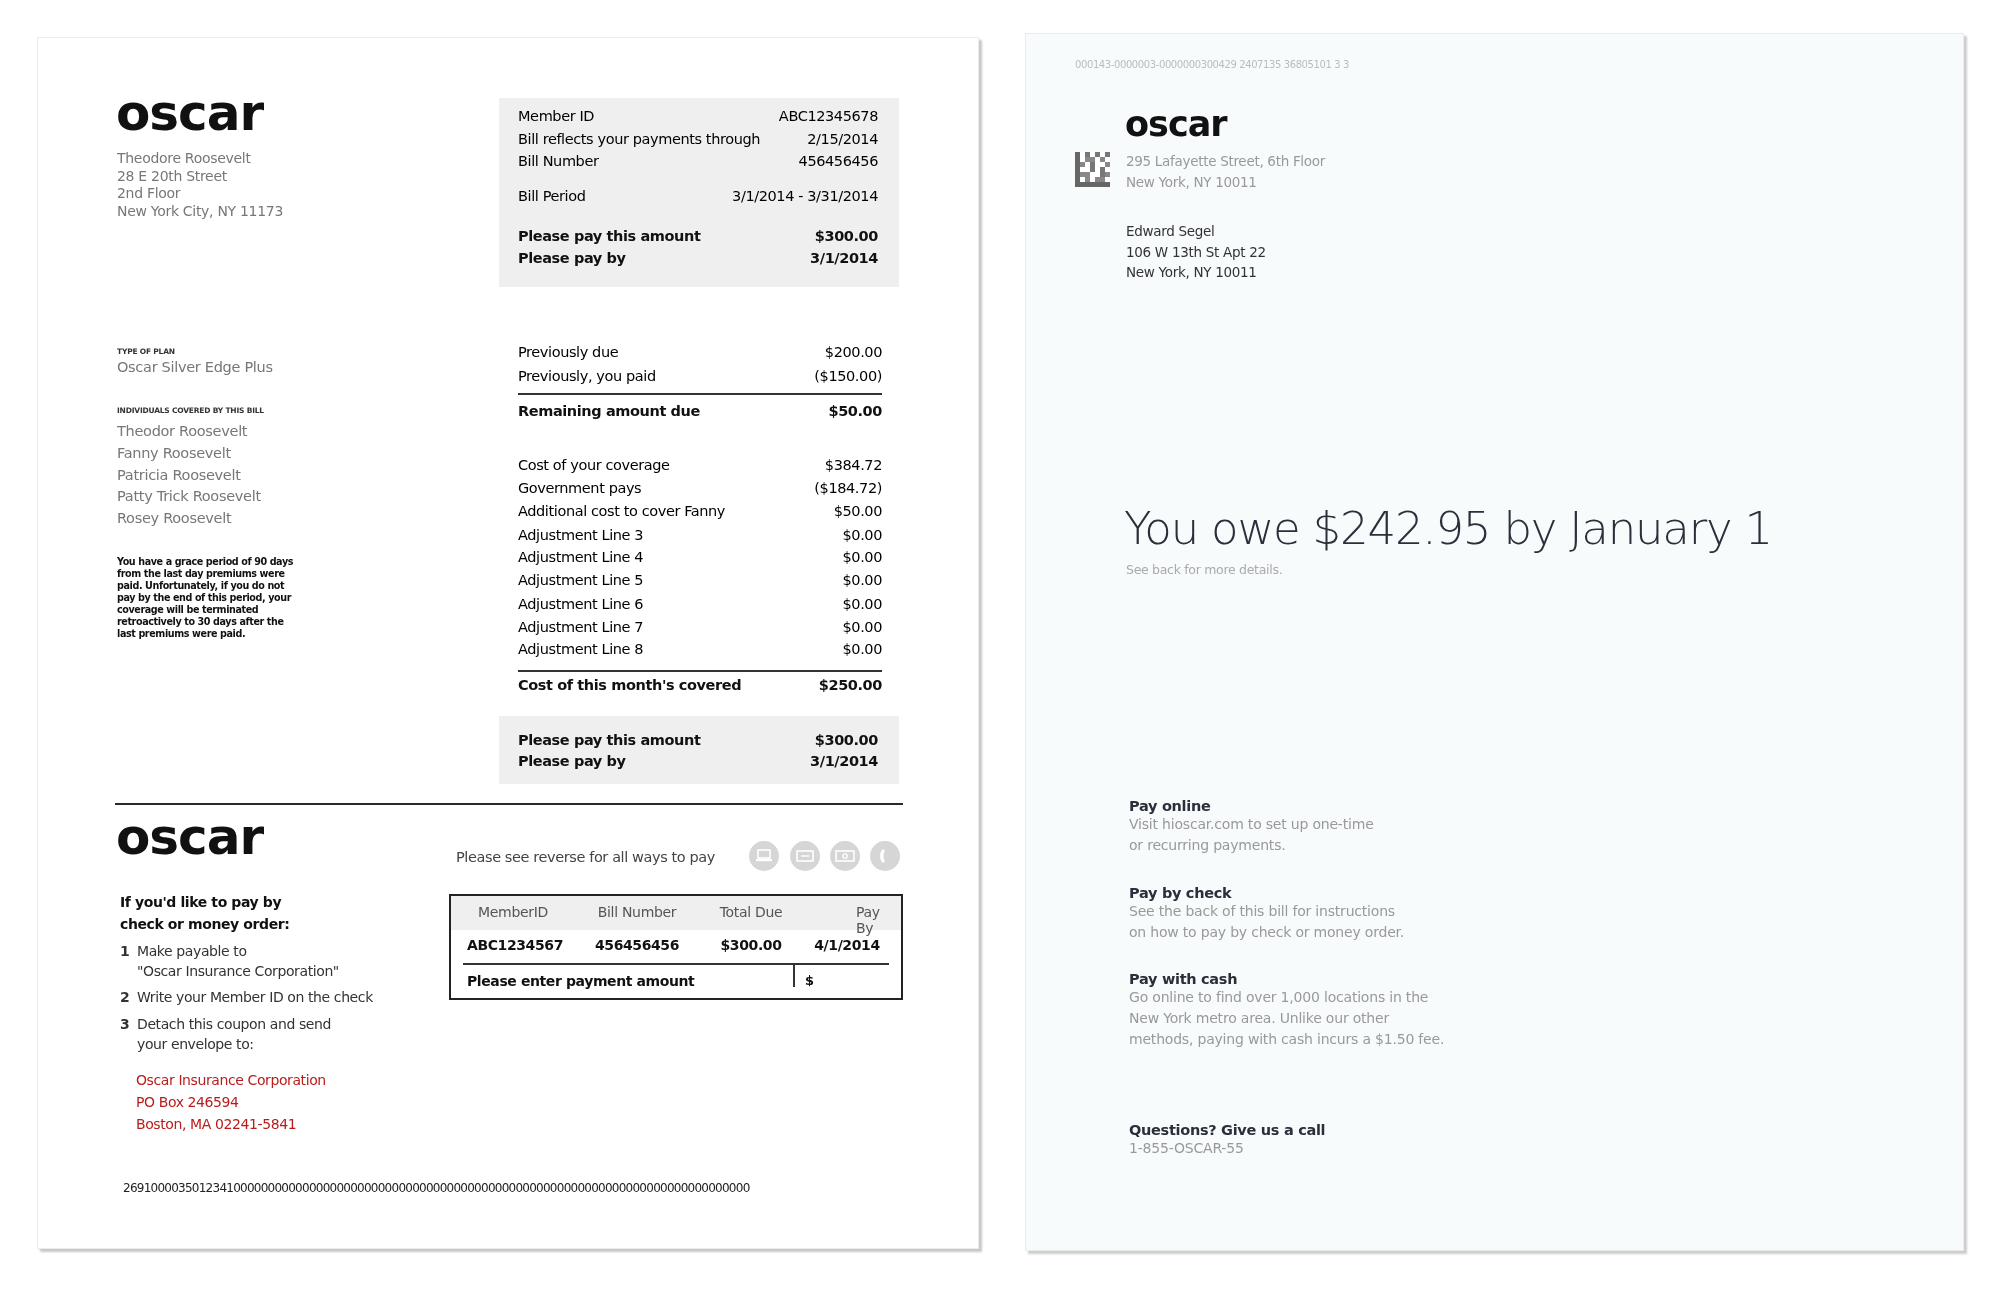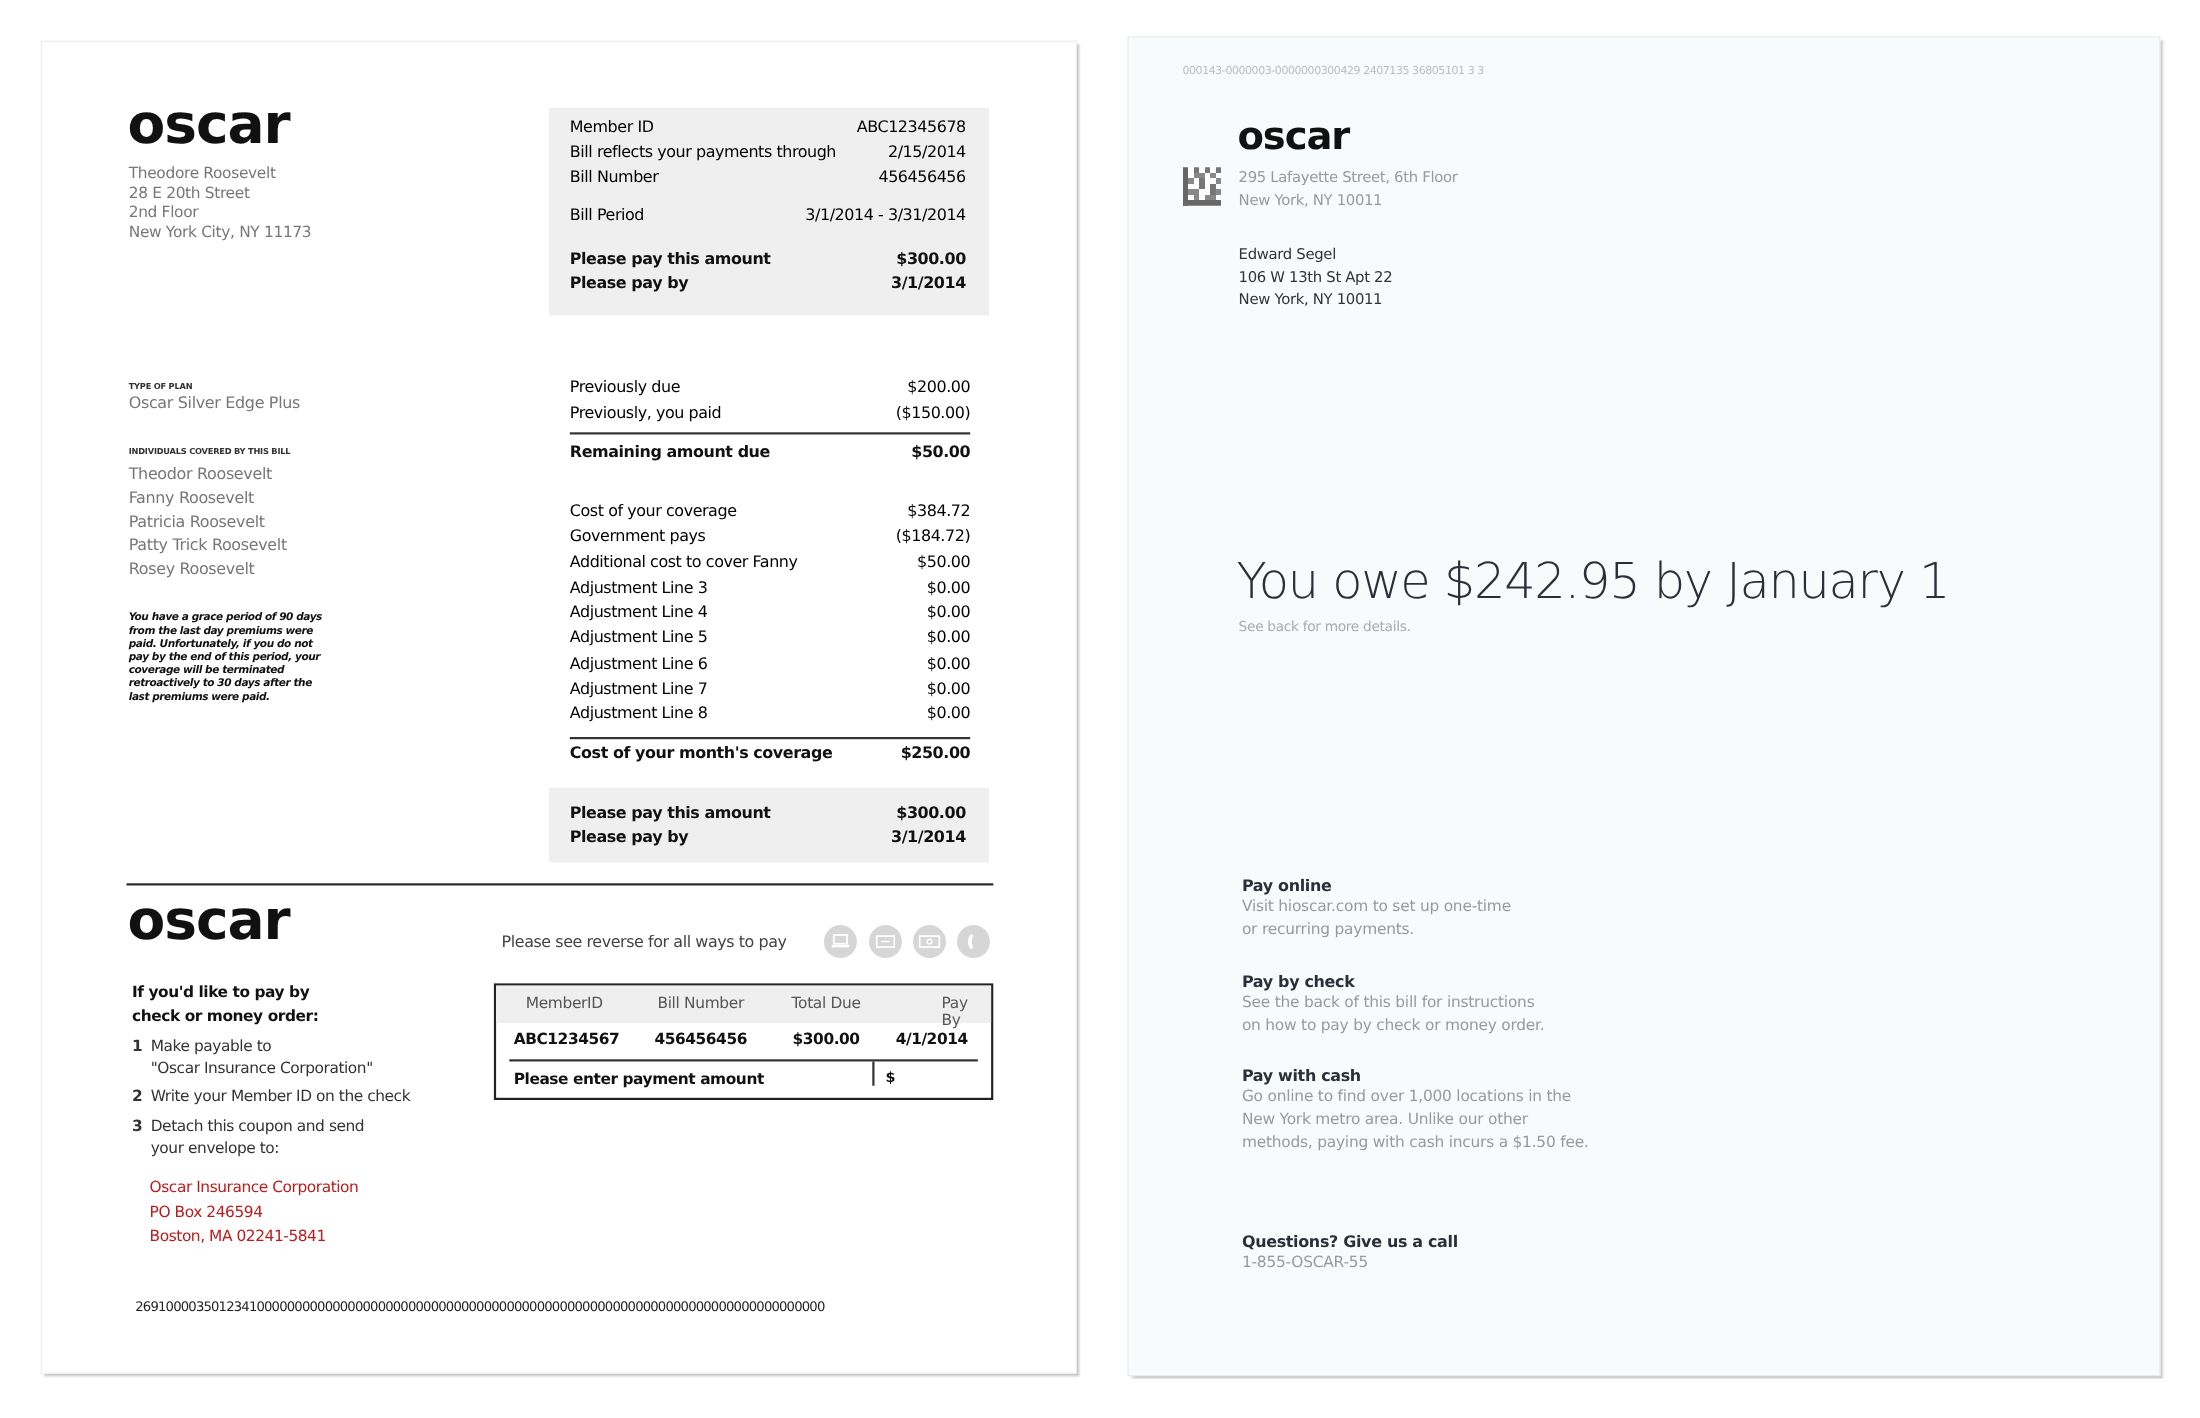--- a/index.html
+++ b/index.html
@@ -28,21 +28,21 @@
   }
   .addr { font-size:14px; color:#777; line-height:17.5px; letter-spacing:-0.3px; }
   .row { position:absolute; left:0; right:0; height:20px; font-size:14.5px; color:#000000; letter-spacing:-0.4px; }
   .row .lbl { position:absolute; left:0; top:0; }
   .row .val { position:absolute; right:0; top:0; }
   .row.bold { font-weight:bold; color:#111; }
   .graybox { position:absolute; background:#efefef; }
   .hr-dark { position:absolute; height:2px; background:#333; }
   .small-caps { font-size:7.5px; font-weight:bold; color:#333; letter-spacing:-0.2px; text-transform:uppercase; }
   .person { font-size:14.5px; color:#777; letter-spacing:-0.3px; }
-  .grace { font-size:9.6px; font-weight:bold; color:#111; line-height:12px; white-space:normal; width:180px; letter-spacing:-0.4px;font-style:italic; }
+  .grace { font-size:9.6px; font-weight:bold; color:#111; line-height:12px; white-space:normal; width:180px; letter-spacing:-0.4px; }
   .instr { font-size:14px; color:#333; letter-spacing:-0.4px; }
   .instr.bold { font-weight:bold; color:#111; }
   .pay-icon {
     position:absolute; width:30px; height:30px; border-radius:50%; background:#d6d6d6;
     display:flex; align-items:center; justify-content:center;
   }
   .coupon-table { position:absolute; left:449px; top:894px; width:454px; height:106px; box-sizing:border-box; border:2px solid #222; background:#fff; }
   .th { position:absolute; font-size:14px; color:#555; letter-spacing:-0.3px; transform:translateX(-50%); }
   .td { position:absolute; font-size:14px; font-weight:bold; color:#111; letter-spacing:-0.4px; transform:translateX(-50%); }
   .back-body { font-size:14px; color:#999; line-height:21px; letter-spacing:-0.2px; }
@@ -154,21 +154,21 @@
   <div class="row" style="top:162px;">
     <span class="lbl">Adjustment Line 7</span>
     <span class="val">$0.00</span>
   </div>
   <div class="row" style="top:184px;">
     <span class="lbl">Adjustment Line 8</span>
     <span class="val">$0.00</span>
   </div>
   <div class="hr-dark" style="left:0; right:0; top:213px;"></div>
   <div class="row bold" style="top:220px;">
-    <span class="lbl">Cost of your month's coverage</span>
+    <span class="lbl">Cost of this month's covered</span>
     <span class="val">$250.00</span>
   </div>
 </div>
 
 <div class="graybox" style="left:499px; top:716px; width:400px; height:68px;">
   <div style="position:absolute; left:19px; right:21px; top:0; bottom:0;">
     <div class="row bold" style="top:16px;">
       <span class="lbl">Please pay this amount</span>
       <span class="val">$300.00</span>
     </div>

